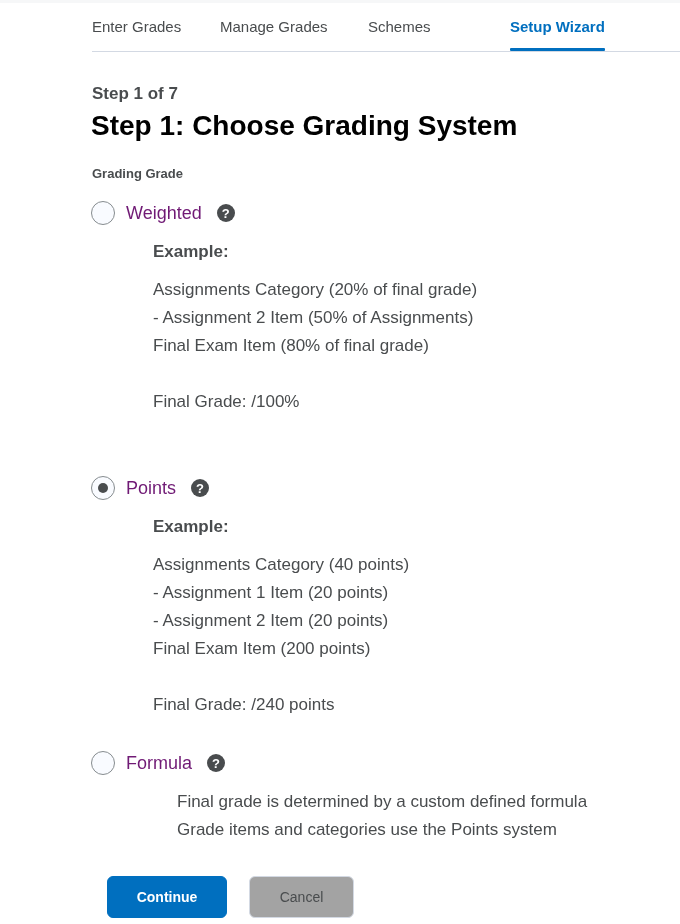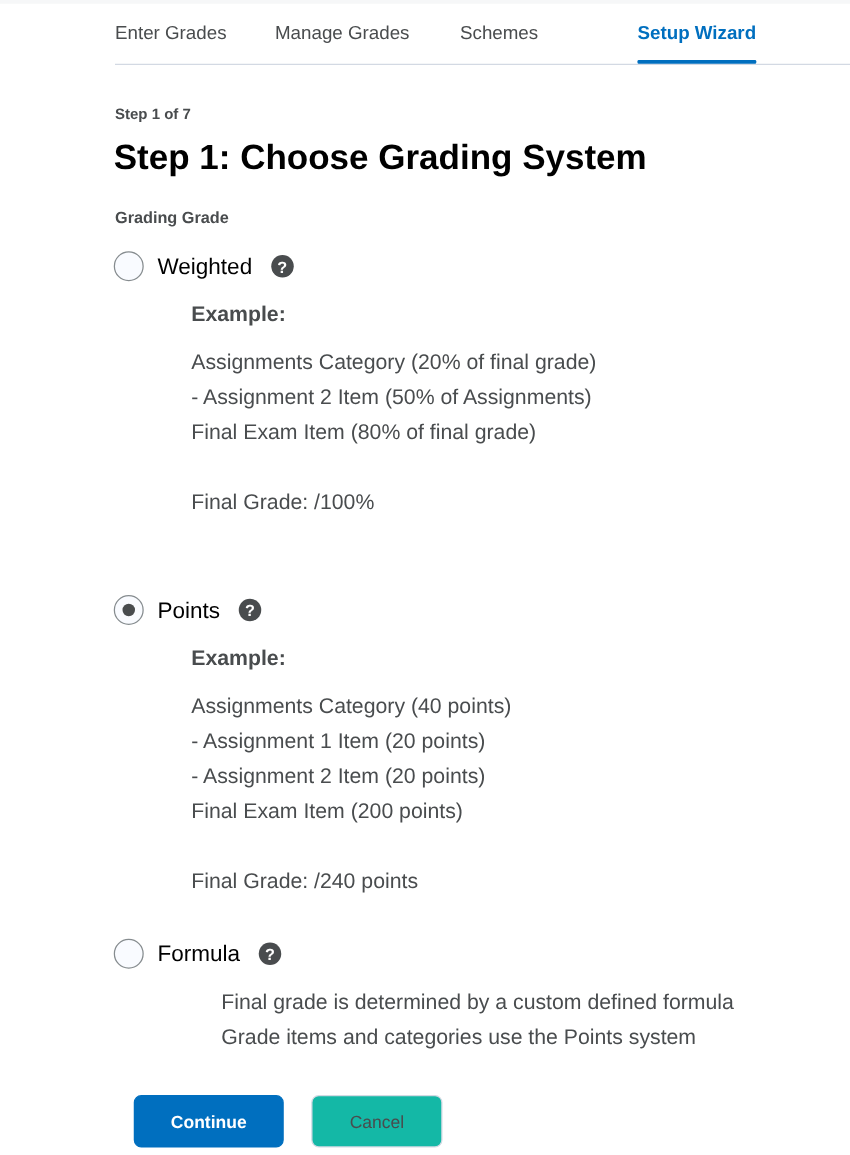--- a/index.html
+++ b/index.html
@@ -15,34 +15,34 @@
     }
     .tab {
       position: absolute; top: 18px; font-size: 15px; color: #494c4e;
       cursor: pointer; white-space: nowrap; height: 34px;
     }
     .tab.active { color: #006fbf; font-weight: bold; margin-left: 43px; }
     .tab.active::after {
       content: ""; position: absolute; left: 0; right: 0; bottom: 1px; height: 3px;
       background: #006fbf; border-radius: 1px;
     }
-    .step-label { position: absolute; left: 92px; top: 84px; font-size: 12px; font-weight: bold; color: #494c4e; }
+    .step-label { position: absolute; left: 92px; top: 84px; font-size: 17px; font-weight: bold; color: #494c4e; }
     .page-title { position: absolute; left: 91px; top: 110px; font-size: 28px; color: #000000; white-space: nowrap; }
     .group-label { position: absolute; left: 92px; top: 166px; font-size: 13px; font-weight: bold; color: #494c4e; }
 
     .option { position: absolute; left: 91px; display: flex; align-items: center; cursor: pointer; }
     .radio {
       width: 24px; height: 24px; border-radius: 50%;
       border: 1px solid #868c8f; background: #f9fbff; position: relative; flex: none;
     }
     .radio.checked::after {
       content: ""; position: absolute; left: 6px; top: 6px; width: 10px; height: 10px;
       border-radius: 50%; background: #494c4e;
     }
-    .option-label { margin-left: 11px; font-size: 18px; color: #000000; }
+    .option-label { margin-left: 11px; font-size: 18px; color: #701a75; }
     .help-icon {
       margin-left: 15px; width: 18px; height: 18px; border-radius: 50%;
       background: #494c4e; color: #fff; font-size: 13px; font-weight: bold;
       display: flex; align-items: center; justify-content: center; line-height: 1; cursor: pointer;
     }
 
     .example { position: absolute; left: 153px; font-size: 17px; color: #494c4e; }
     .example .ex-title { font-weight: bold; height: 24px; line-height: 24px; }
     .example .ex-lines { margin-top: 12px; }
     .example .ex-line { height: 28px; line-height: 28px; white-space: nowrap; }
@@ -50,21 +50,21 @@
 
     .formula-desc { position: absolute; left: 153px; top: 788px; font-size: 17px; color: #494c4e; margin-left: 24px; }
     .formula-desc div { height: 28px; line-height: 28px; white-space: nowrap; }
 
     .btn {
       position: absolute; top: 876px; height: 42px; border-radius: 6px;
       font-size: 14px; font-weight: bold; display: flex; align-items: center; justify-content: center;
       cursor: pointer;
     }
     .btn-primary { left: 107px; width: 120px; background: #006fbf; color: #ffffff; border: 1px solid #006fbf; }
-    .btn-secondary { left: 249px; width: 105px; background: #14b8a6; color: #494c4e; border: 1px solid #d3d9e3; font-weight: normal; }
+    .btn-secondary { left: 249px; width: 105px; background: #a3a3a3; color: #494c4e; border: 1px solid #d3d9e3; font-weight: normal; }
   </style>
 </head>
 <body>
 
 <div class="topband"></div>
 
 <nav class="tabs">
   <div class="tab" style="left:128px;">Manage Grades</div>
   <div class="tab" style="left:0px;">Enter Grades</div>
   <div class="tab" style="left:276px;">Schemes</div>

